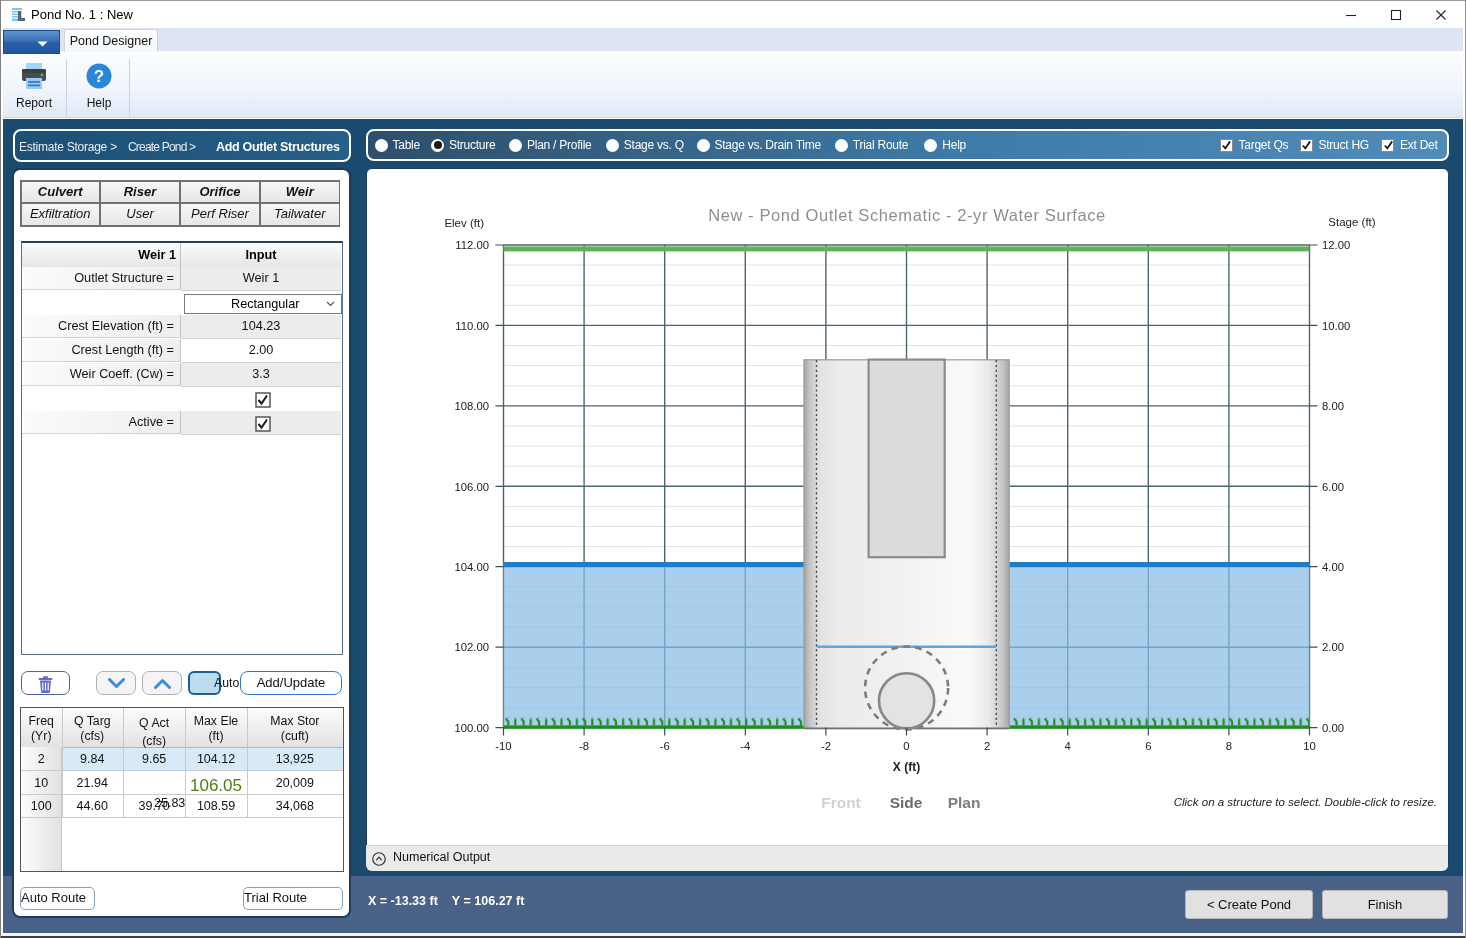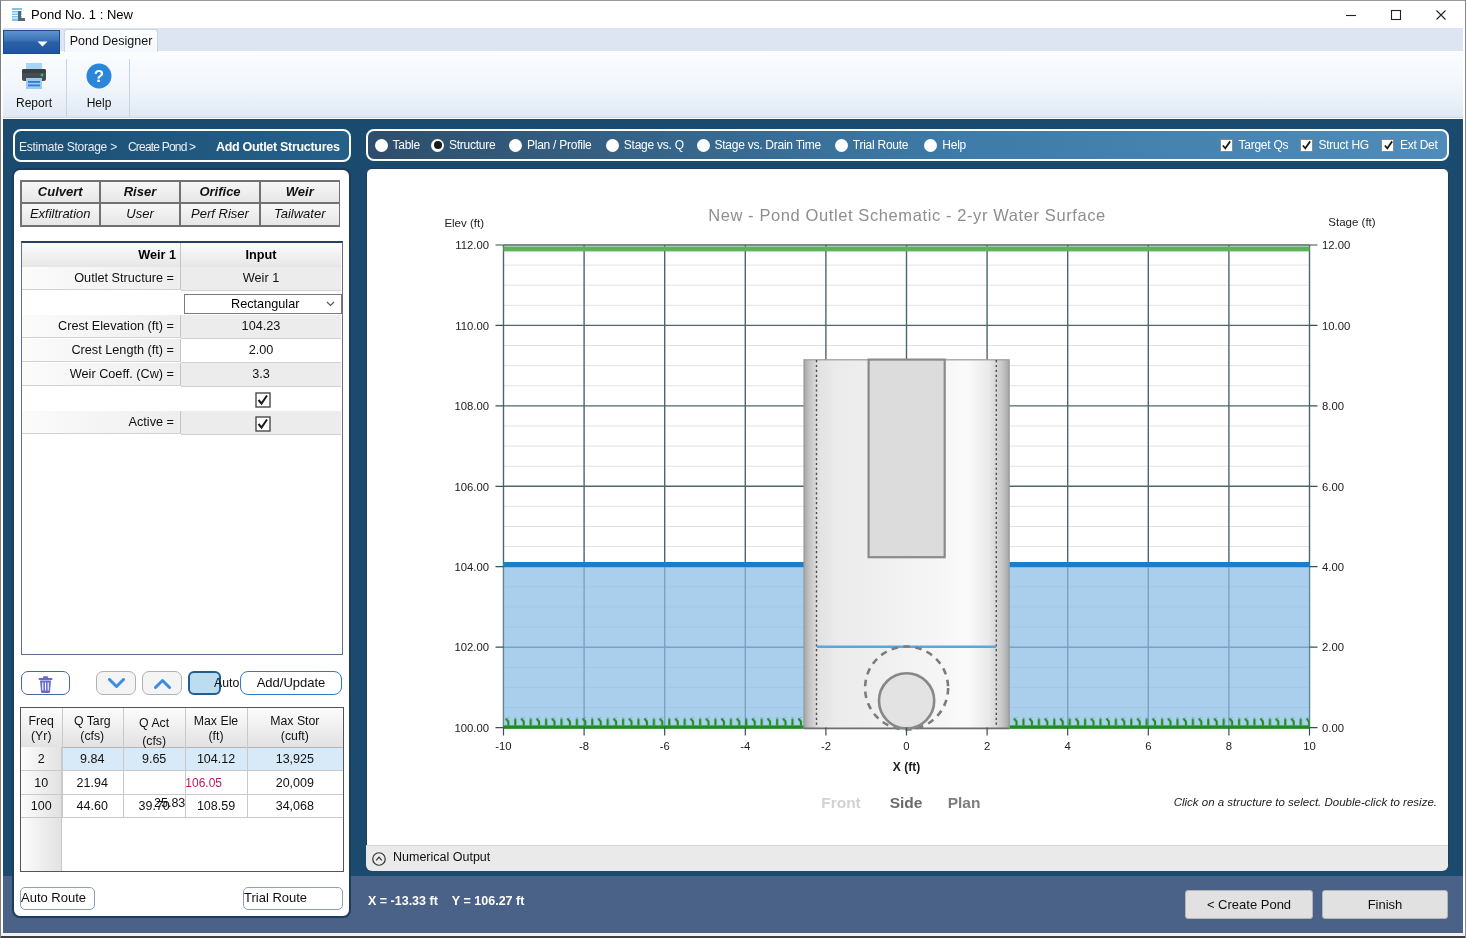--- a/index.html
+++ b/index.html
@@ -251,21 +251,21 @@
     <div style="position:absolute;left:164.3px;top:6px;width:61.39999999999998px;text-align:center;font-size:12.3px;color:#111;line-height:15px;">Max Ele<br>(ft)</div>
     <div style="position:absolute;left:225.7px;top:6px;width:96.30000000000001px;text-align:center;font-size:12.3px;color:#111;line-height:15px;">Max Stor<br>(cuft)</div>
     <div style="position:absolute;left:0px;top:44px;width:40.5px;text-align:center;font-size:12.5px;color:#111;">2</div>
     <div style="position:absolute;left:40.5px;top:44px;width:61.5px;text-align:center;font-size:12.5px;color:#111;">9.84</div>
     <div style="position:absolute;left:102px;top:44px;width:62.30000000000001px;text-align:center;font-size:12.5px;color:#111;">9.65</div>
     <div style="position:absolute;left:164.3px;top:44px;width:61.39999999999998px;text-align:center;font-size:12.5px;color:#111;">104.12</div>
     <div style="position:absolute;left:225.7px;top:44px;width:96.30000000000001px;text-align:center;font-size:12.5px;color:#111;">13,925</div>
     <div style="position:absolute;left:0px;top:68px;width:40.5px;text-align:center;font-size:12.5px;color:#111;">10</div>
     <div style="position:absolute;left:40.5px;top:68px;width:61.5px;text-align:center;font-size:12.5px;color:#111;">21.94</div>
     <div style="position:absolute;left:102px;top:68px;width:62.30000000000001px;text-align:right;font-size:12.5px;color:#111;margin-top:20px;">25.83</div>
-    <div style="position:absolute;left:164.3px;top:68px;width:61.39999999999998px;font-size:12px;color:#be185d;">106.05</div>
+    <div style="position:absolute;left:164.3px;top:68px;width:61.39999999999998px;text-align:center;font-size:17px;color:#4d7c0f;">106.05</div>
     <div style="position:absolute;left:225.7px;top:68px;width:96.30000000000001px;text-align:center;font-size:12.5px;color:#111;">20,009</div>
     <div style="position:absolute;left:0px;top:91px;width:40.5px;text-align:center;font-size:12.5px;color:#111;">100</div>
     <div style="position:absolute;left:40.5px;top:91px;width:61.5px;text-align:center;font-size:12.5px;color:#111;">44.60</div>
     <div style="position:absolute;left:102px;top:91px;width:62.30000000000001px;text-align:center;font-size:12.5px;color:#111;">39.70</div>
     <div style="position:absolute;left:164.3px;top:91px;width:61.39999999999998px;text-align:center;font-size:12.5px;color:#111;">108.59</div>
     <div style="position:absolute;left:225.7px;top:91px;width:96.30000000000001px;text-align:center;font-size:12.5px;color:#111;">34,068</div>
   </div>
 
   <div class="abs navbtn" style="left:20px;top:887px;width:75px;height:23px;line-height:20px;">Auto Route</div>
   <div class="abs navbtn" style="left:243px;top:887px;width:100px;height:23px;line-height:20px;">Trial Route</div>

